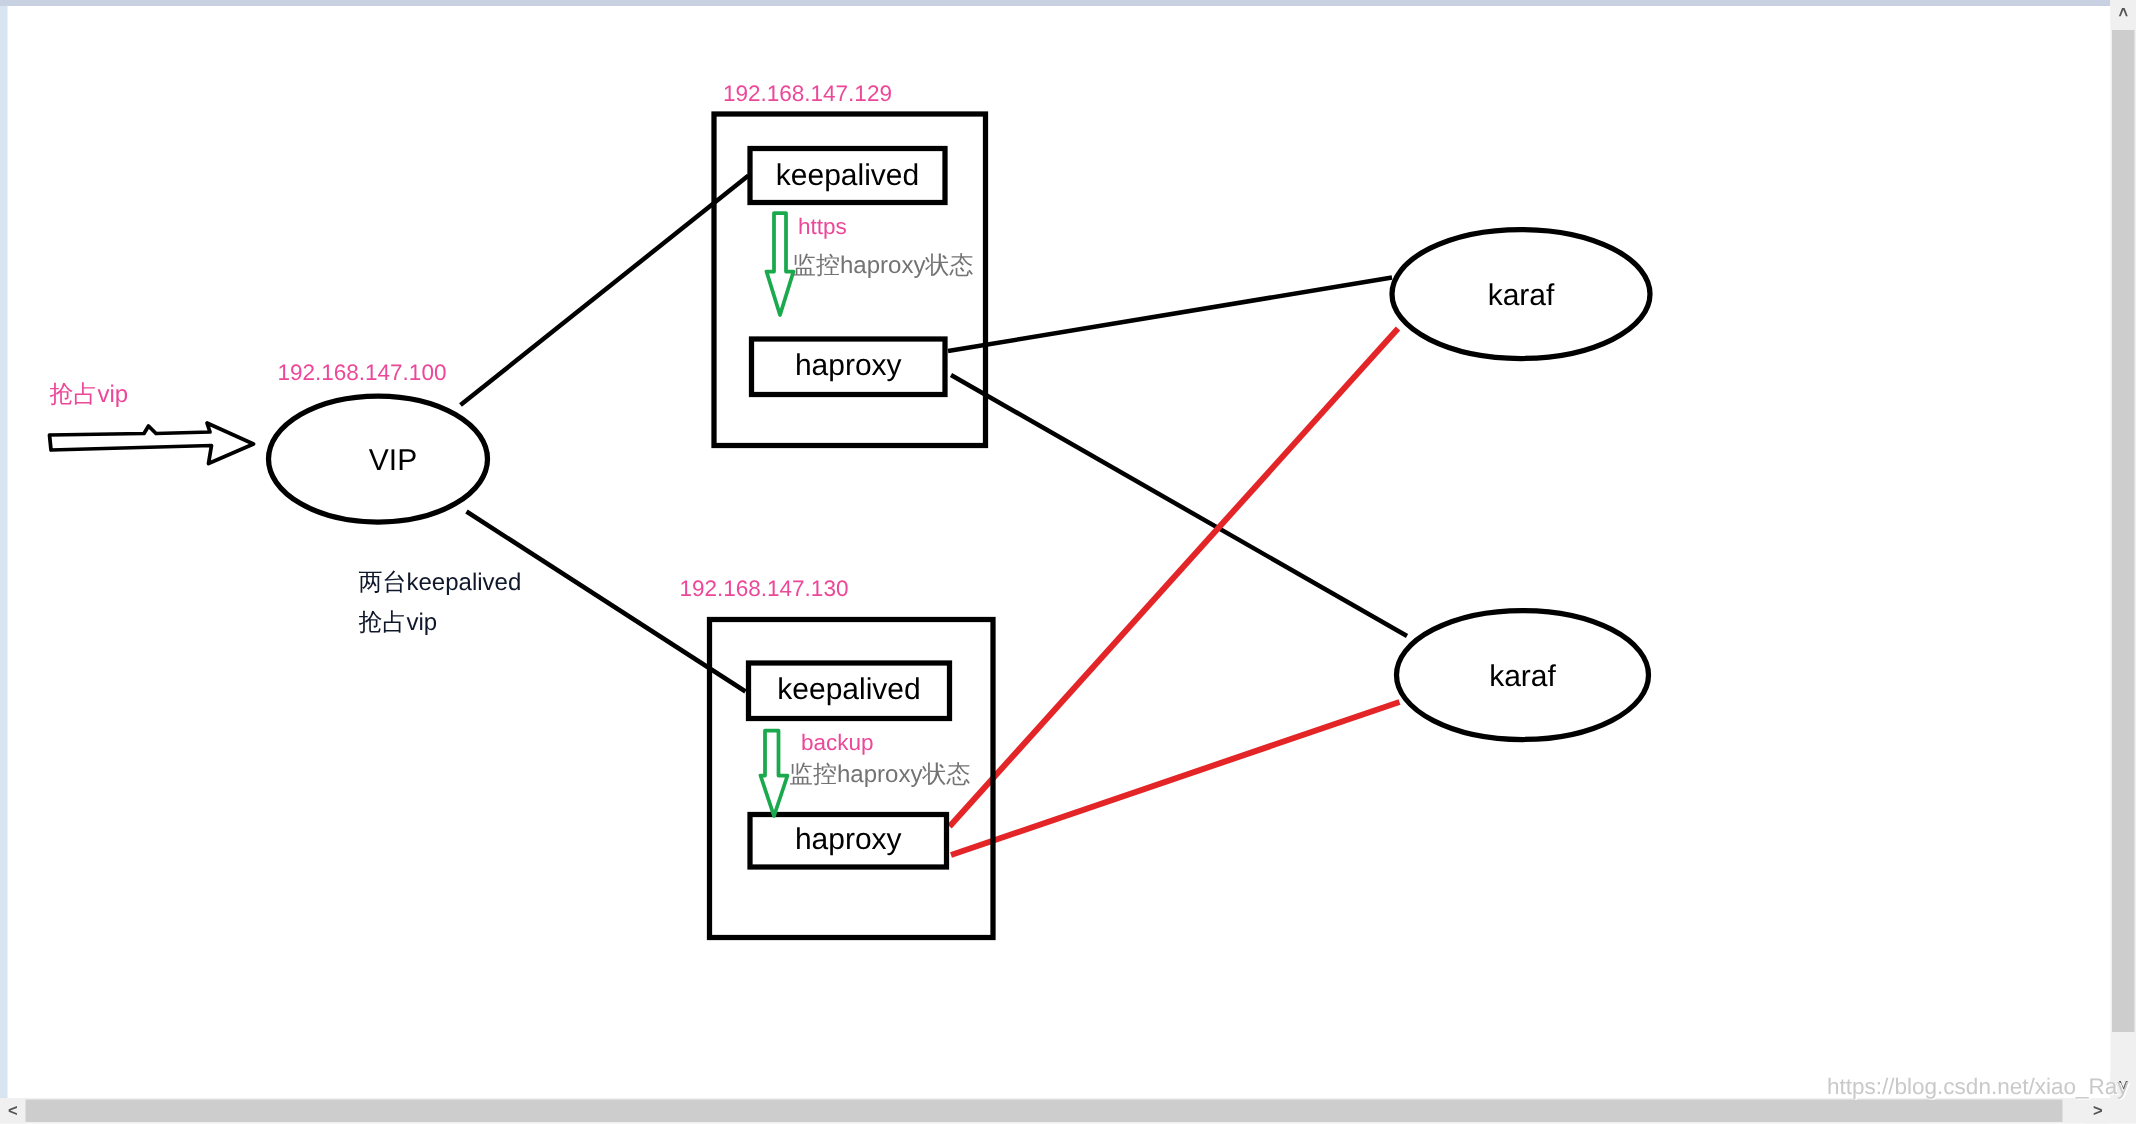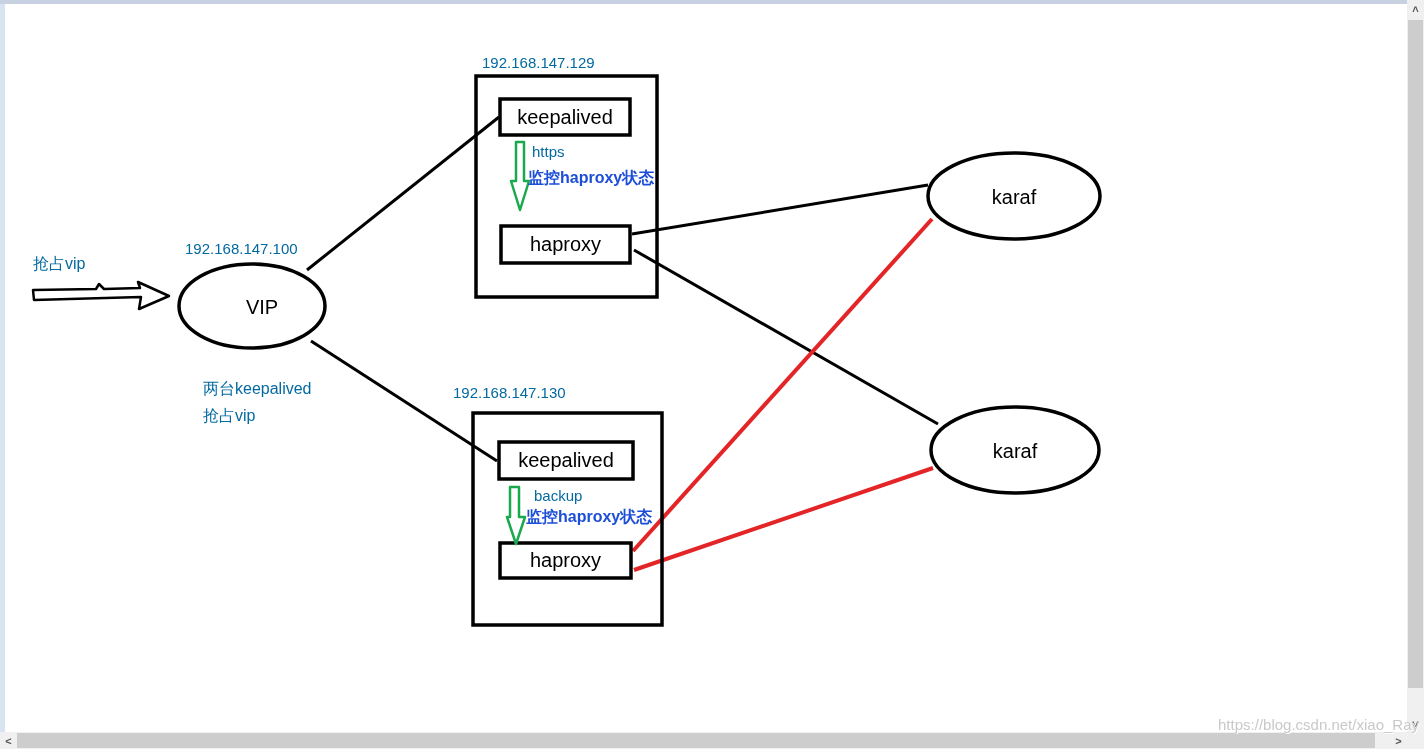--- a/index.html
+++ b/index.html
@@ -4,24 +4,24 @@
 <style>
   html,body{margin:0;padding:0;}
   body{
     width:1424px;height:749px;overflow:hidden;position:relative;
     background:#ffffff;
     font-family:"Liberation Sans","DejaVu Sans",sans-serif;
   }
   .border-top{position:absolute;left:0;top:0;width:1407px;height:4px;background:#c7d1e2;}
   .border-left{position:absolute;left:0;top:4px;width:5px;height:728px;background:#d9e4f2;}
   svg.diagram{position:absolute;left:0;top:0;}
-  .lbl{position:absolute;white-space:nowrap;color:#0369a1;font-size:15px;line-height:1.2;}
+  .lbl{position:absolute;white-space:nowrap;color:#ec4899;font-size:15px;line-height:1.2;}
   .lbl.f16{font-size:16px;}
-  .lbl.blue{color:#0369a1;}
-  .lbl.green{color:#1d4ed8;font-weight:bold;}
+  .lbl.blue{color:#0f172a;margin-left:36px;}
+  .lbl.green{color:#737373;}
   .boxlbl{position:absolute;display:flex;align-items:center;justify-content:center;
           color:#000;font-size:20px;white-space:nowrap;}
   
   .vscroll{position:absolute;right:0;top:0;width:17px;height:732px;background:#f0f0f0;}
   .hscroll{position:absolute;left:0;top:732px;width:1407px;height:17px;background:#f0f0f0;}
   .corner{position:absolute;right:0;top:732px;width:17px;height:17px;background:#f0f0f0;}
   .sb-btn{position:absolute;width:17px;height:17px;display:flex;align-items:center;
           justify-content:center;color:#555;font-size:11px;font-weight:bold;background:#f0f0f0;}
   .vthumb{position:absolute;left:1px;top:20px;width:15px;height:668px;background:#cdcdcd;}
   .hthumb{position:absolute;top:1px;left:17px;width:1358px;height:15px;background:#cdcdcd;}

